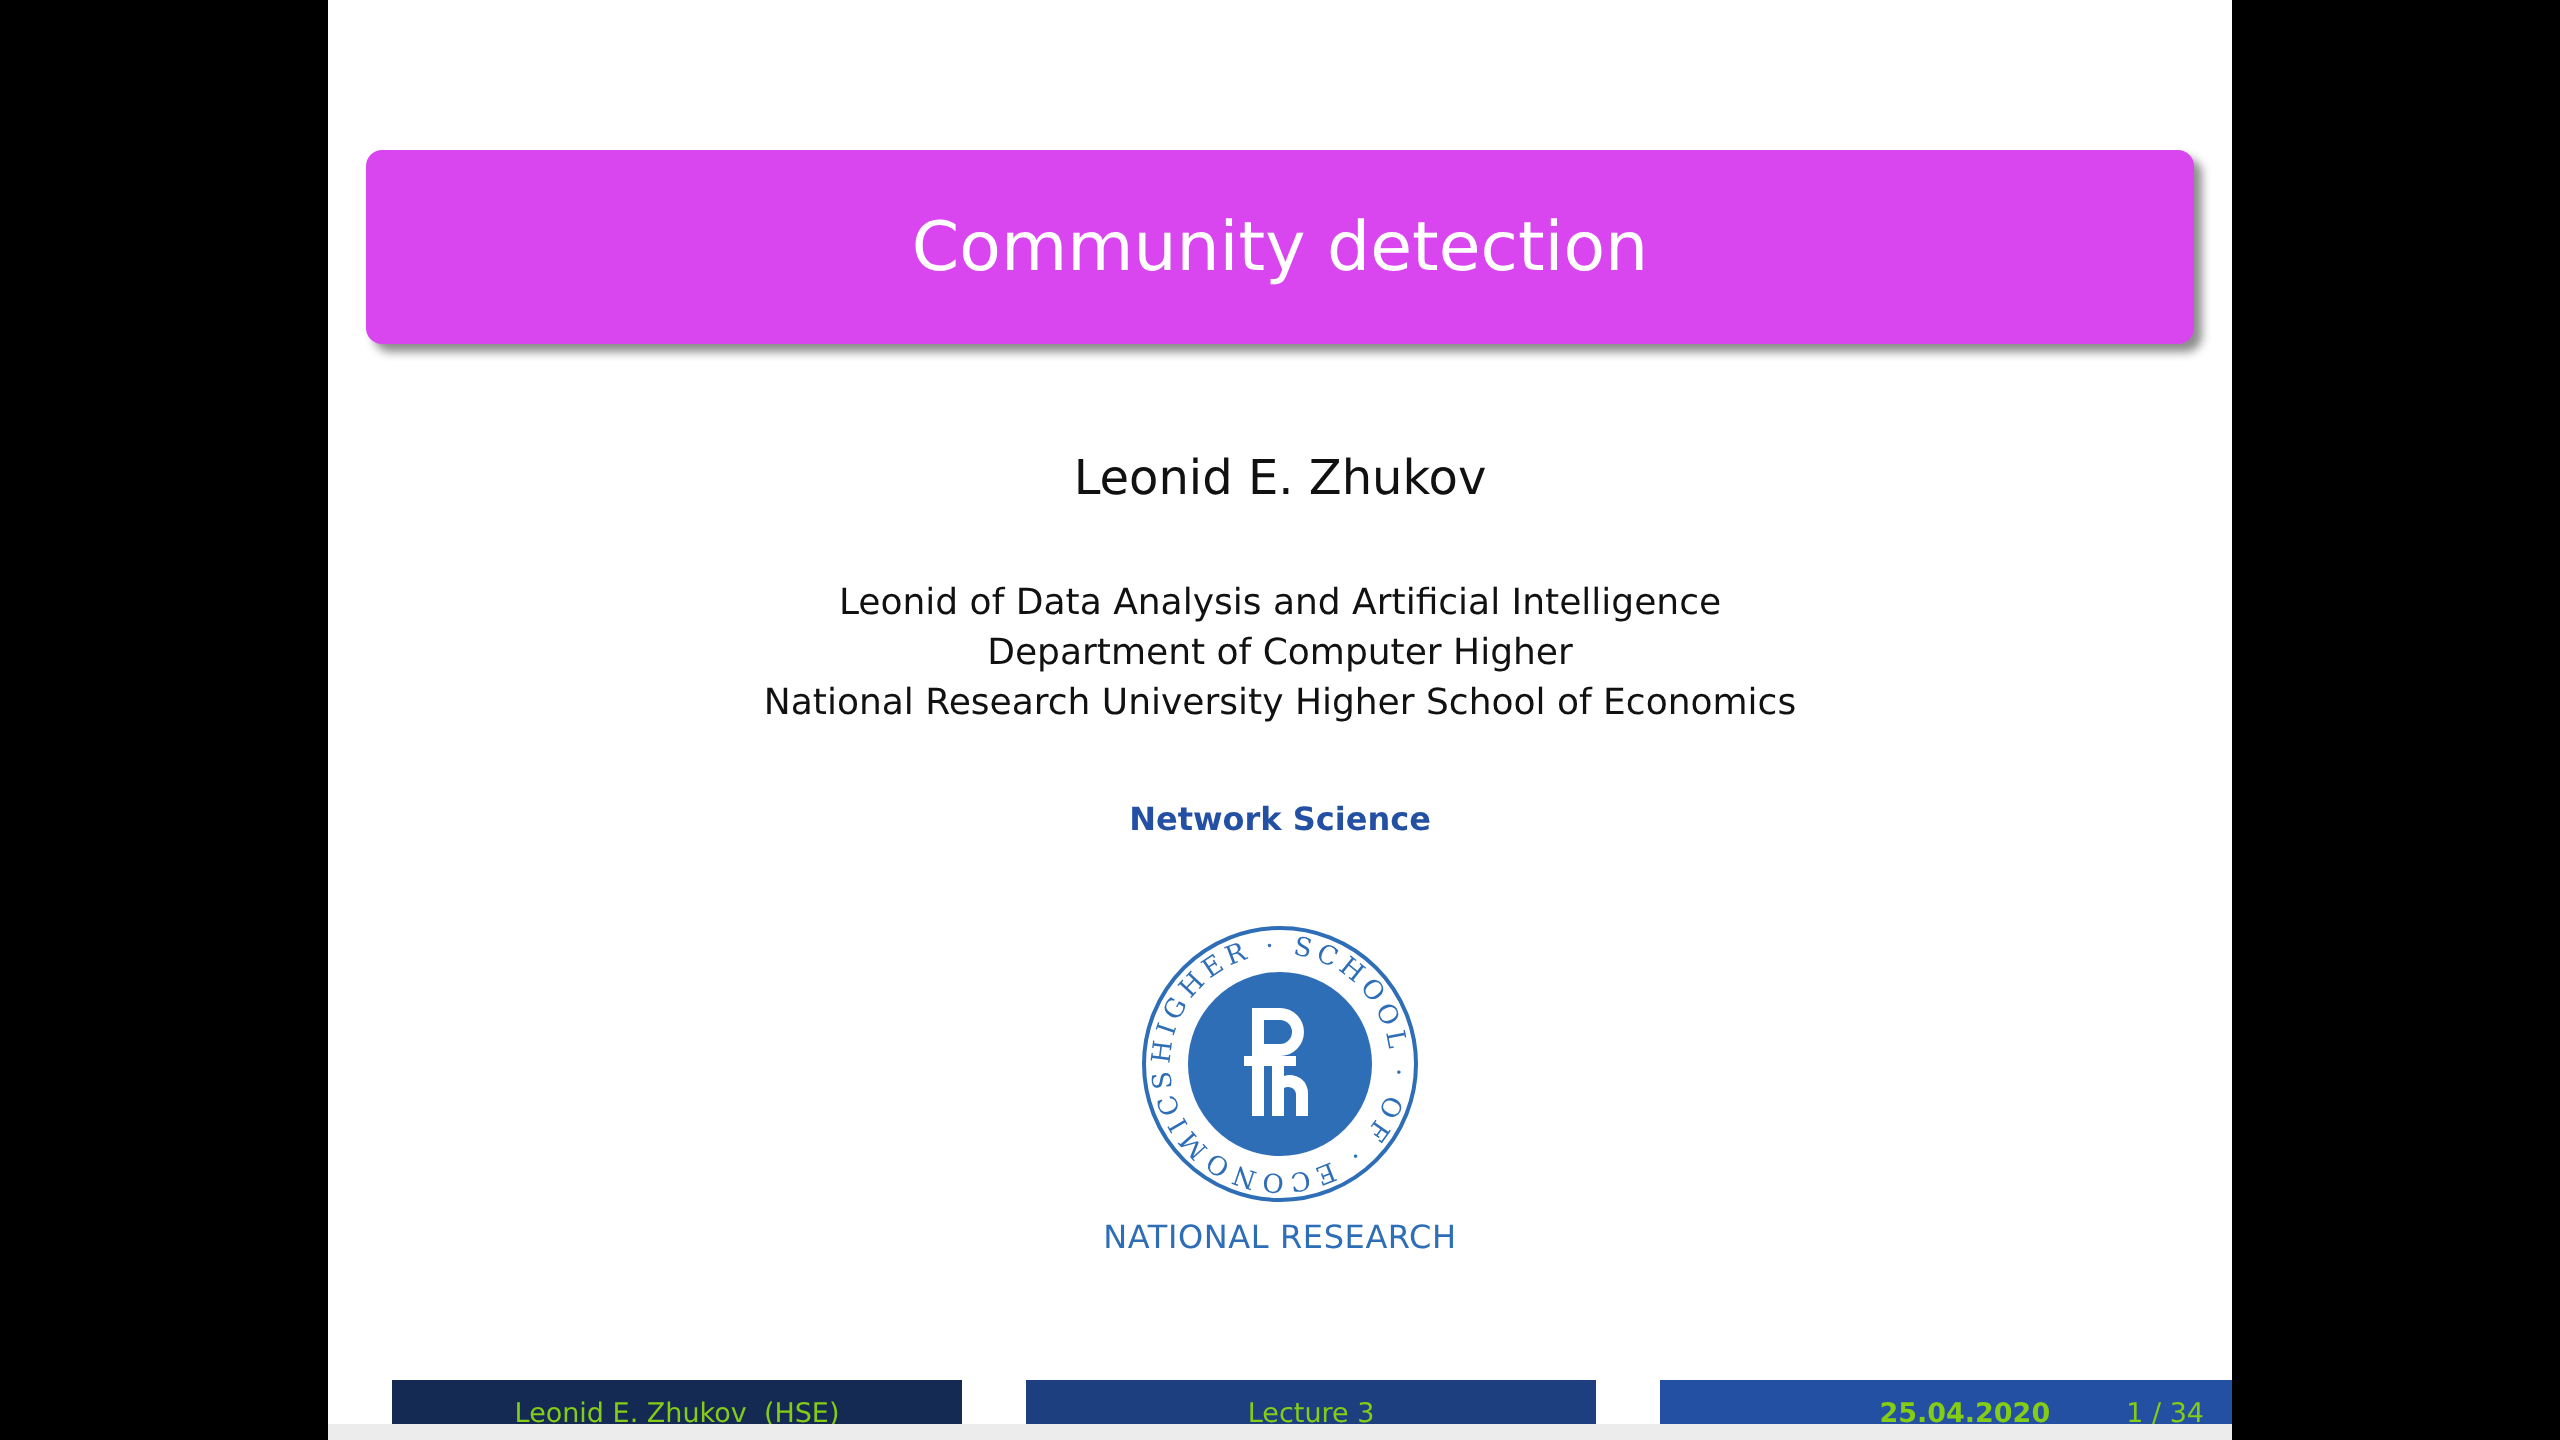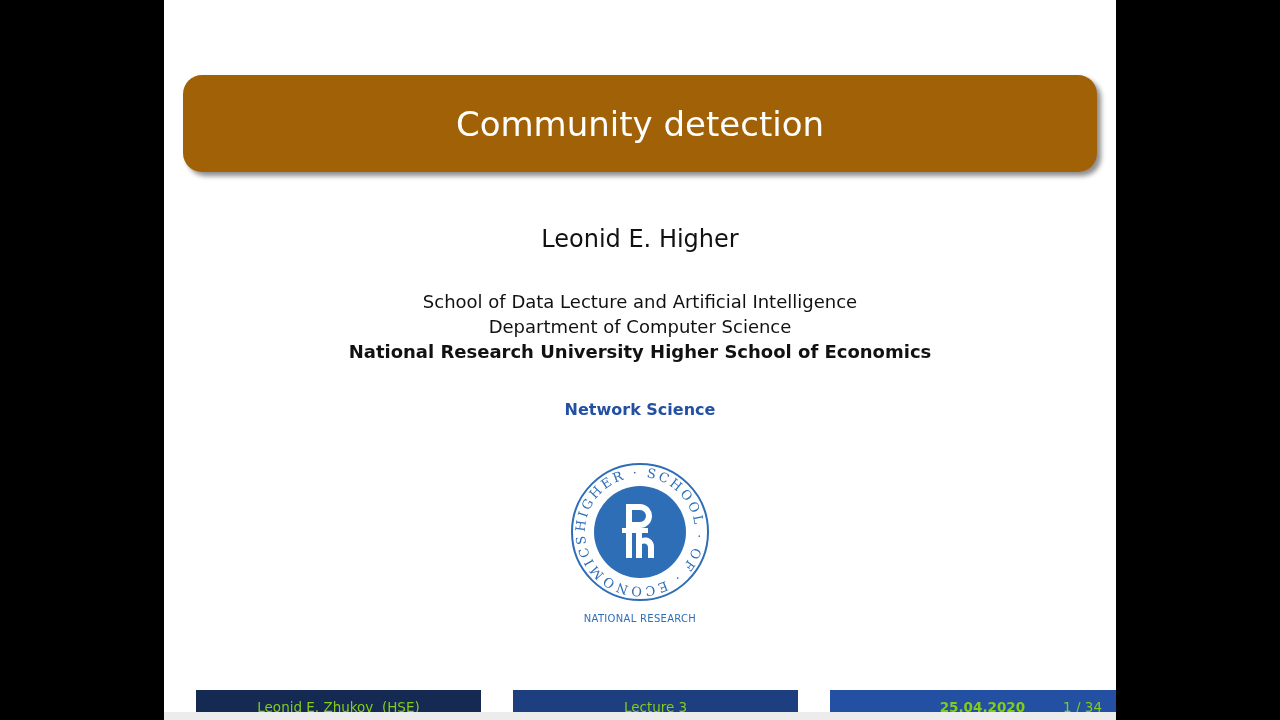--- a/index.html
+++ b/index.html
@@ -1,51 +1,51 @@
 <!DOCTYPE html>
 <html><head>
 <meta charset="utf-8">
 <style>
   html, body { margin:0; padding:0; }
   body { width:1280px; height:720px; background:#000; position:relative; overflow:hidden;
          font-family:"DejaVu Sans", sans-serif; }
   .slide { position:absolute; left:164px; top:0; width:952px; height:720px; background:#fff; overflow:hidden; }
-  .title-box { position:absolute; left:19px; top:75px; width:914px; height:97px; background:#a16207;
-               border-radius:19px; box-shadow:4px 4px 5px rgba(0,0,0,0.45);
+  .title-box { position:absolute; left:19px; top:75px; width:914px; height:97px; background:#d946ef;
+               border-radius:8px; box-shadow:4px 4px 5px rgba(0,0,0,0.45);
                display:flex; align-items:center; justify-content:center; }
   .title-box span { color:#fff; font-size:34px; letter-spacing:0px; }
   .center { position:absolute; left:0; width:952px; text-align:center; color:#111; }
   .author { top:225px; font-size:24px; }
   .inst { top:289px; font-size:18px; line-height:25px; }
-  .inst .b { font-weight:bold; }
+  .inst .b { font-weight:normal; }
   .course { top:400px; font-size:16px; font-weight:bold; color:#2350a3; }
   .logo { position:absolute; left:406px; top:462px; width:140px; height:140px; }
-  .logo-text { position:absolute; left:0; width:952px; text-align:center; color:#2e6eb7; font-size:10px; letter-spacing:0.3px; line-height:15px; top:611px; }
+  .logo-text { position:absolute; left:0; width:952px; text-align:center; color:#2e6eb7; font-size:16px; letter-spacing:0.3px; line-height:15px; top:611px; }
   .footer { position:absolute; left:0; top:690px; width:952px; height:22px; display:flex; }
   .seg { height:34px; color:#84cc16; font-size:13.5px; display:flex; align-items:center;margin-left:32px; }
   .seg1 { width:317px; background:#142a52; justify-content:center; }
   .seg2 { width:317px; background:#1d3f80; justify-content:center; }
   .seg3 { width:318px; background:#2350a3; justify-content:flex-end; }
   .seg3 .date { margin-right:38px;font-weight:bold; }
   .seg3 .page { margin-right:14px; }
   .strip { position:absolute; left:0; top:712px; width:952px; height:8px; background:#ececec; }
 </style>
 </head>
 <body>
 
 <div class="slide">
   <div class="title-box">
     <span>Community detection</span>
   </div>
 
-  <div class="center author">Leonid E. Higher</div>
+  <div class="center author">Leonid E. Zhukov</div>
 
   <div class="center inst">
-    <div>School of Data Lecture and Artificial Intelligence</div>
-    <div>Department of Computer Science</div>
+    <div>Leonid of Data Analysis and Artificial Intelligence</div>
+    <div>Department of Computer Higher</div>
     <div class="b">National Research University Higher School of Economics</div>
   </div>
 
   <div class="center course">Network Science</div>
 
   <svg class="logo" viewBox="0 0 140 140">
     <defs>
       <path id="ring" d="M70,70 m-55,0 a55,55 0 1,1 110,0 a55,55 0 1,1 -110,0"></path>
     </defs>
     <circle cx="70" cy="70" r="68" fill="none" stroke="#2e6eb7" stroke-width="2"></circle>

